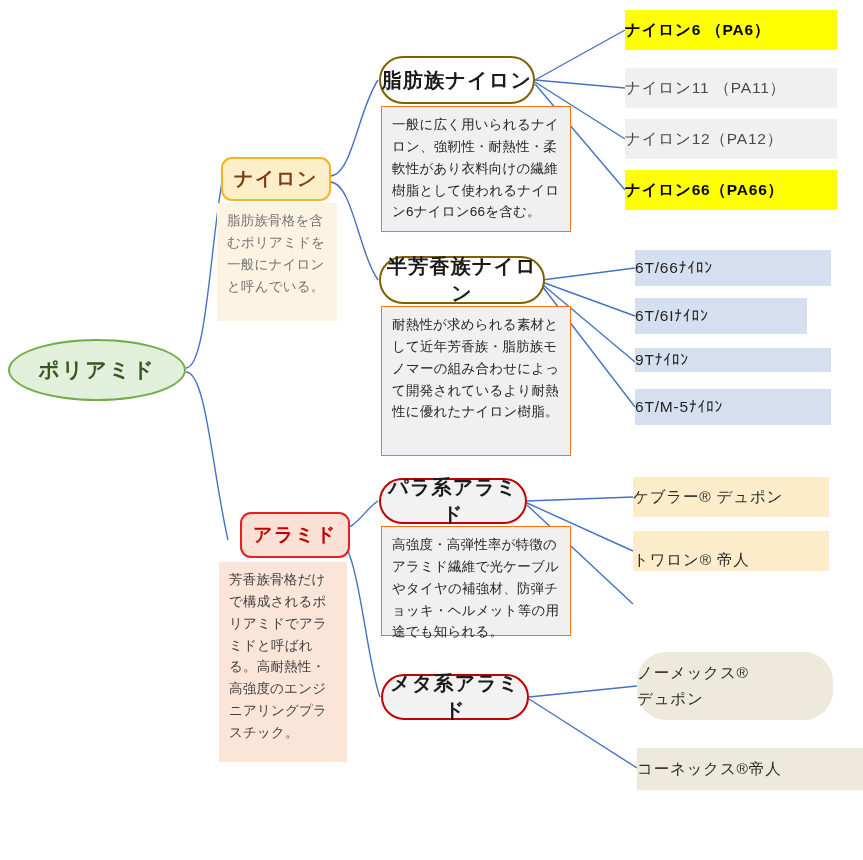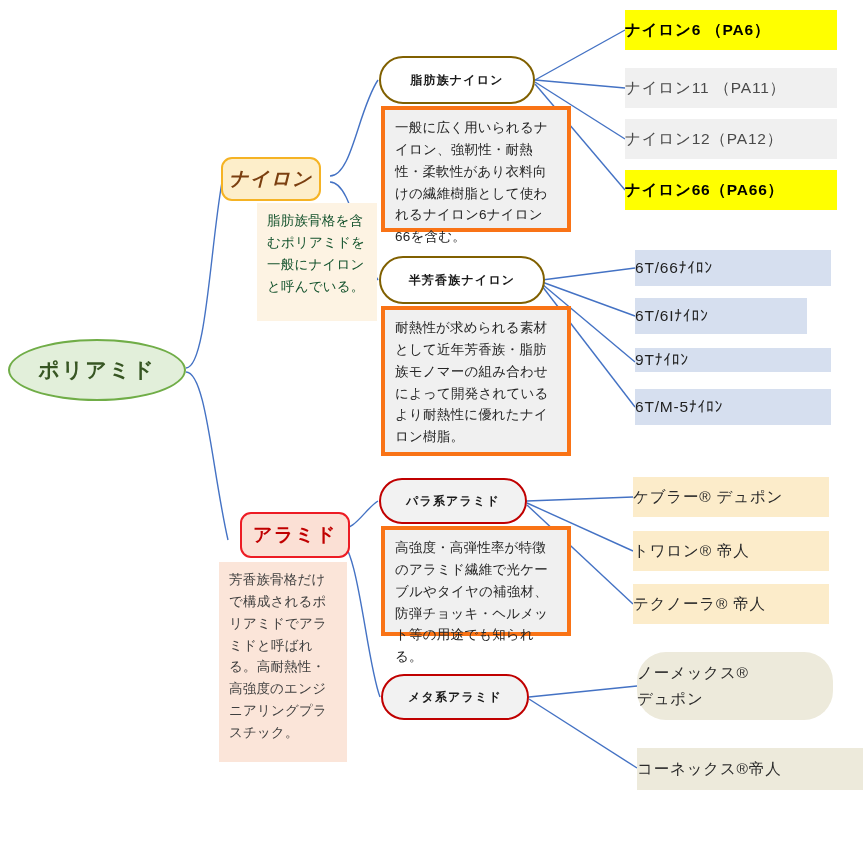--- a/index.html
+++ b/index.html
@@ -60,21 +60,21 @@
   }
   .branch-aramid {
     background: #fbe0d5;
     border: 2.5px solid #ed1c24;
     color: #c00000;
   }
 
   
   .cat-node {
     border-radius: 26px;
-    font-size: 12px;
+    font-size: 20px;
     font-weight: bold;
     letter-spacing: 1.2px;
     background: #ffffff;
     color: #1a1a1a;
   }
   .cat-olive {
     border: 2.5px solid #806000;
     background: #ffffff;
   }
   .cat-red {
@@ -89,31 +89,30 @@
     font-size: 13.5px;
     line-height: 1.62;
     text-align: left;
     padding: 7px 9px 7px 10px;
     z-index: 2;
     letter-spacing: 0.2px;
   }
   .note-cream {
     background: #fdf3e3;
     border: none;
-    color: #14532d;
-    margin-left: 40px;
+    color: #737373;
   }
   .note-pink {
     background: #fbe5d9;
     border: none;
     color: #3f3f3f;
   }
   .note-gray {
     background: #f0f0f0;
-    border: 4px solid #f97316;
+    border: 1px solid #f97316;
     color: #262626;
   }
 
   
   .leaf {
     position: absolute;
     box-sizing: border-box;
     display: flex;
     align-items: center;
     font-size: 15.5px;
@@ -182,21 +181,21 @@
 
       <path d="M529,697 L637,686"></path>
       <path d="M529,699 L637,768"></path>
     </g>
   </svg>
 
   <div class="node root-node" style="left:8px; top:339px; width:178px; height:62px;">
     <span>ポリアミド</span>
   </div>
 
-  <div class="node branch-node branch-nylon" style="left:221px; top:157px; width:100px; height:44px;font-style:italic;">
+  <div class="node branch-node branch-nylon" style="left:221px; top:157px; width:110px; height:44px;">
     <span>ナイロン</span>
   </div>
   <div class="note note-cream" style="left:217px; top:203px; width:120px; height:118px;">脂肪族骨格を含むポリアミドを一般にナイロンと呼んでいる。</div>
 
   <div class="node branch-node branch-aramid" style="left:240px; top:512px; width:110px; height:46px;">
     <span>アラミド</span>
   </div>
   <div class="note note-pink" style="left:219px; top:562px; width:128px; height:200px;">芳香族骨格だけで構成されるポリアミドでアラミドと呼ばれる。高耐熱性・高強度のエンジニアリングプラスチック。</div>
 
   <div class="node cat-node cat-olive" style="left:379px; top:56px; width:156px; height:48px;">
@@ -240,25 +239,22 @@
   <div class="leaf leaf-blue" style="left:635px; top:348px; width:196px; height:24px;">
     <span>9Tﾅｲﾛﾝ</span>
   </div>
   <div class="leaf leaf-blue" style="left:635px; top:389px; width:196px; height:36px;">
     <span>6T/M-5ﾅｲﾛﾝ</span>
   </div>
 
   <div class="leaf leaf-cream" style="left:633px; top:477px; width:196px; height:40px;">
     <span>ケブラー® デュポン</span>
   </div>
-  <div class="leaf leaf-cream" style="left:633px; top:531px; width:196px; height:40px;">
+  <div class="leaf leaf-cream" style="left:633px; top:531px; width:196px; height:40px;align-items:flex-end;">
     <span>トワロン® 帝人</span>
-  </div>
-  <div class="leaf leaf-cream" style="left:633px; top:584px; width:196px; height:40px;">
-    <span>テクノーラ® 帝人</span>
   </div>
 
   <div class="leaf leaf-beige" style="left:637px; top:652px; width:196px; height:68px;border-radius:29px;">
     <span class="leaf-wrap" style="white-space:pre-line;">ノーメックス®
 デュポン</span>
   </div>
   <div class="leaf leaf-beige" style="left:637px; top:748px; width:232px; height:42px;">
     <span>コーネックス®帝人</span>
   </div>
 

